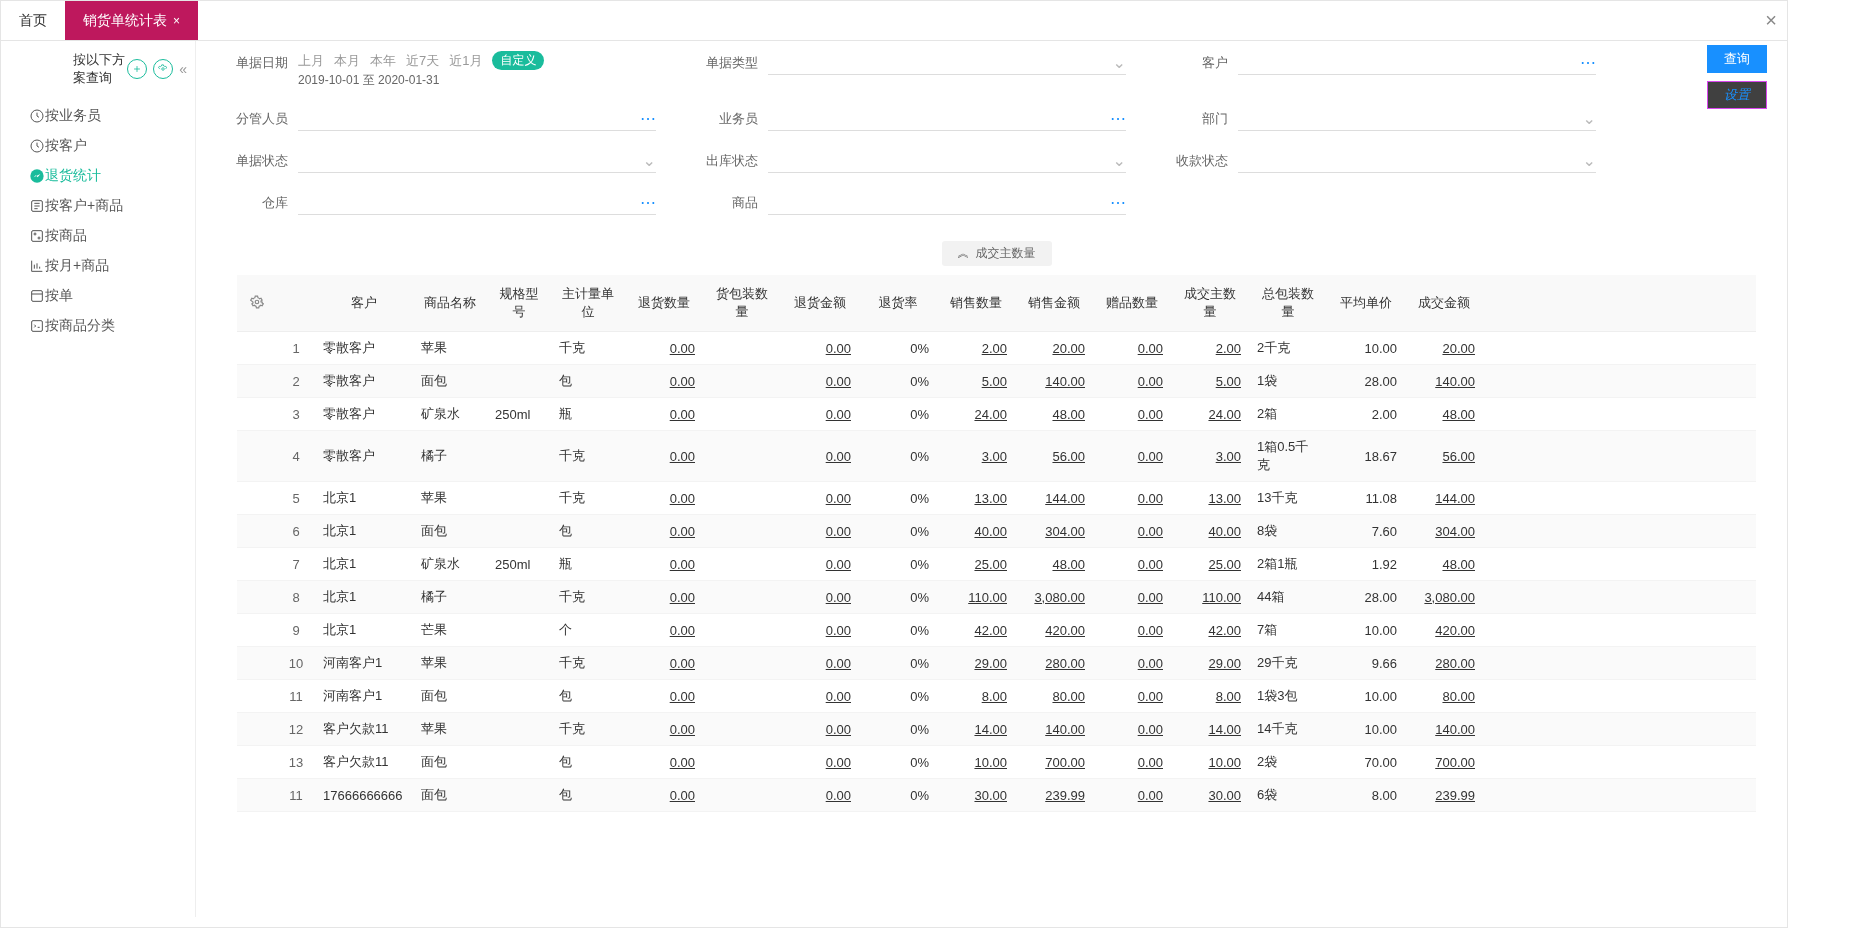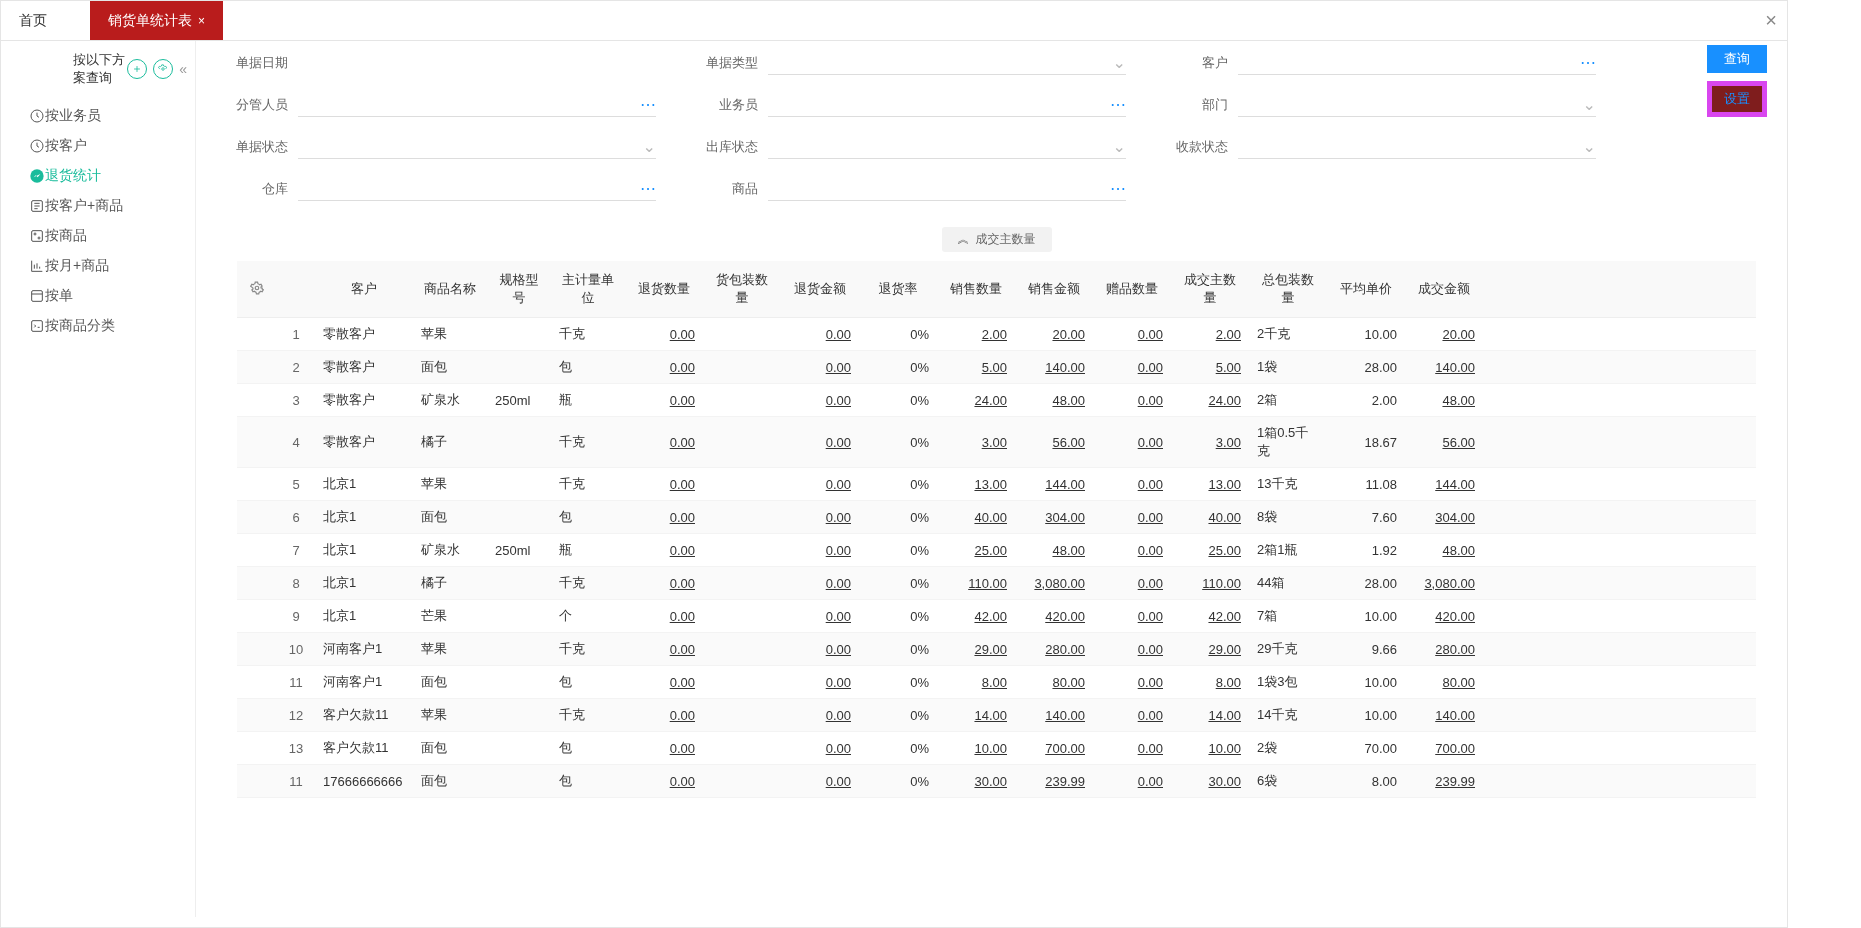--- a/index.html
+++ b/index.html
@@ -3,21 +3,21 @@
 <meta charset="utf-8">
 <style>
 * { box-sizing: border-box; margin: 0; padding: 0; }
 body { font-family: "Microsoft YaHei", "PingFang SC", Arial, sans-serif; font-size: 13px; color: #333; background: #fff; }
 
 .page { width: 1788px; height: 928px; border: 1px solid #e5e5e5; position: relative; display: flex; flex-direction: column; }
 
 
 .tabs-bar { height: 40px; display: flex; align-items: stretch; border-bottom: 1px solid #e5e5e5; position: relative; }
 .tab { padding: 0 18px; display: flex; align-items: center; font-size: 14px; color: #333; cursor: pointer; }
-.tab.active { background: #b91c1c; color: #fff; margin-left: 25px; }
+.tab.active { background: #be185d; color: #fff; }
 .tab-close { margin-left: 6px; font-size: 12px; }
 .global-close { position: absolute; right: 10px; top: 8px; font-size: 20px; color: #888; cursor: pointer; }
 
 
 .header { padding: 18px 20px 10px 20px; display: flex; align-items: center; justify-content: space-between; }
 .page-title { font-size: 20px; font-weight: 500; color: #333; }
 .header-actions { display: flex; gap: 22px; }
 .header-action { color: #1890ff; display: flex; align-items: center; gap: 4px; cursor: pointer; font-size: 13px; }
 .header-action svg { width: 14px; height: 14px; }
 
@@ -47,21 +47,21 @@
 .date-preset.custom { background: #1abc9c; color: #fff; padding: 1px 8px; border-radius: 10px; font-size: 12px; }
 .date-range { color: #666; font-size: 12px; margin-top: 2px; }
 .underline-input { border: none; border-bottom: 1px solid #ddd; width: 100%; height: 24px; background: transparent; position: relative; }
 .trailing { position: absolute; right: 0; top: 2px; color: #1890ff; cursor: pointer; font-size: 16px; }
 .trailing.chev { color: #bbb; }
 .input-wrap { position: relative; }
 
 .right-buttons { position: absolute; right: 10px; top: 4px; display: flex; flex-direction: column; gap: 8px; width: 60px; align-items: stretch; }
 .btn { border-radius: 0; padding: 4px 0; text-align: center; font-size: 13px; cursor: pointer; }
 .btn-primary { background: #1890ff; color: #fff; border: 1px solid #1890ff; }
-.btn-outline { background: #7f1d1d; color: #1890ff; border: 5px solid #d946ef; }
+.btn-outline { background: #404040; color: #1890ff; border: 1px solid #d946ef; font-style: italic; }
 
 .collapse-bar { text-align: center; margin: 26px auto 8px; }
 .collapse-pill { display: inline-flex; align-items: center; gap: 6px; background: #f2f2f2; color: #666; padding: 4px 16px; border-radius: 3px; cursor: pointer; font-size: 12px; }
 
 
 .table-area { padding: 0 10px; overflow: hidden; }
 .table-wrap { border: 1px solid #fff; }
 table.data { border-collapse: collapse; width: 100%; table-layout: fixed; }
 table.data th { background: #f9f9f9; border-bottom: 1px solid #eee; padding: 10px 8px; font-weight: 500; font-size: 13px; color: #333; text-align: center; }
 table.data td { padding: 7px 8px; font-size: 13px; border-bottom: 1px solid #f3f3f3; }
@@ -184,20 +184,31 @@
             <span>按商品分类</span>
           </div>
         </div>
     </div>
 
     <div class="filters">
       <div class="filters-grid">
 
         <div class="filter-cell">
           <div class="filter-label">单据日期</div>
+          <div class="filter-body">
+            <div class="date-presets">
+              <span class="date-preset">上月</span>
+              <span class="date-preset">本月</span>
+              <span class="date-preset">本年</span>
+              <span class="date-preset">近7天</span>
+              <span class="date-preset">近1月</span>
+              <span class="date-preset custom">自定义</span>
+            </div>
+            <div class="date-range">2019-10-01 至 2020-01-31</div>
+          </div>
         </div>
         <div class="filter-cell">
           <div class="filter-label">单据类型</div>
           <div class="filter-body input-wrap">
             <div class="underline-input"></div>
             <span class="trailing chev">⌄</span>
           </div>
         </div>
         <div class="filter-cell">
           <div class="filter-label">客户</div>

